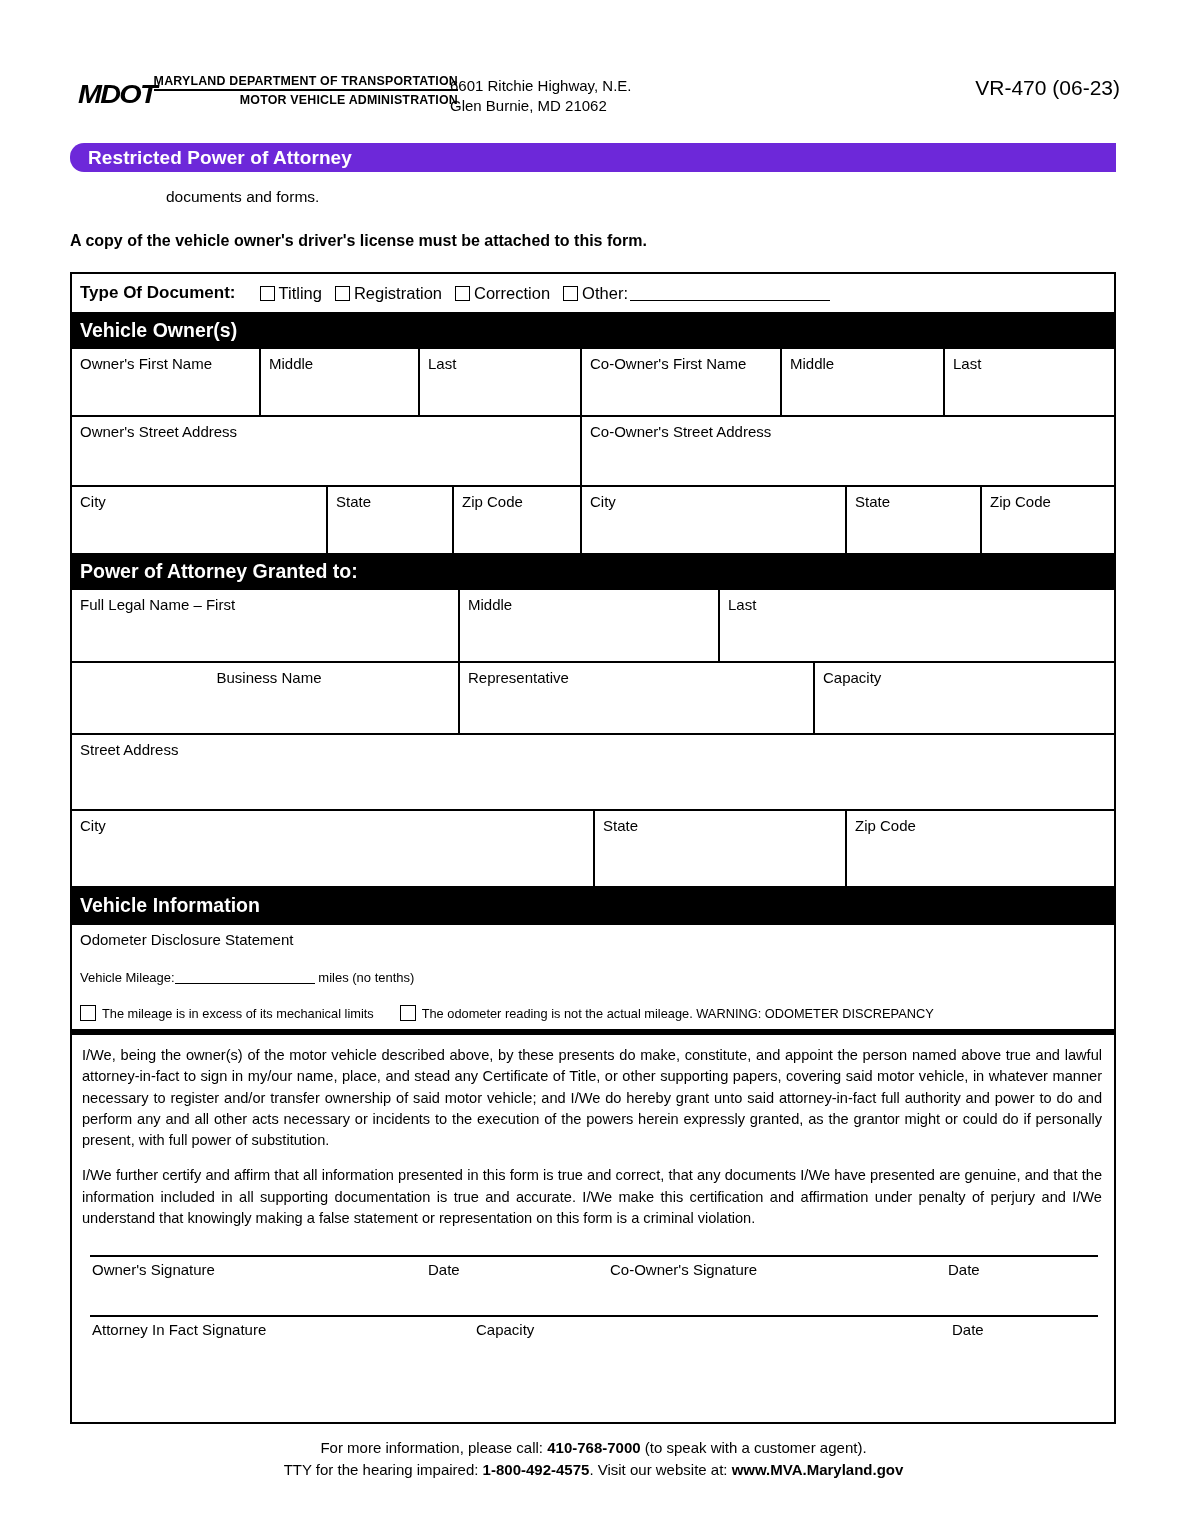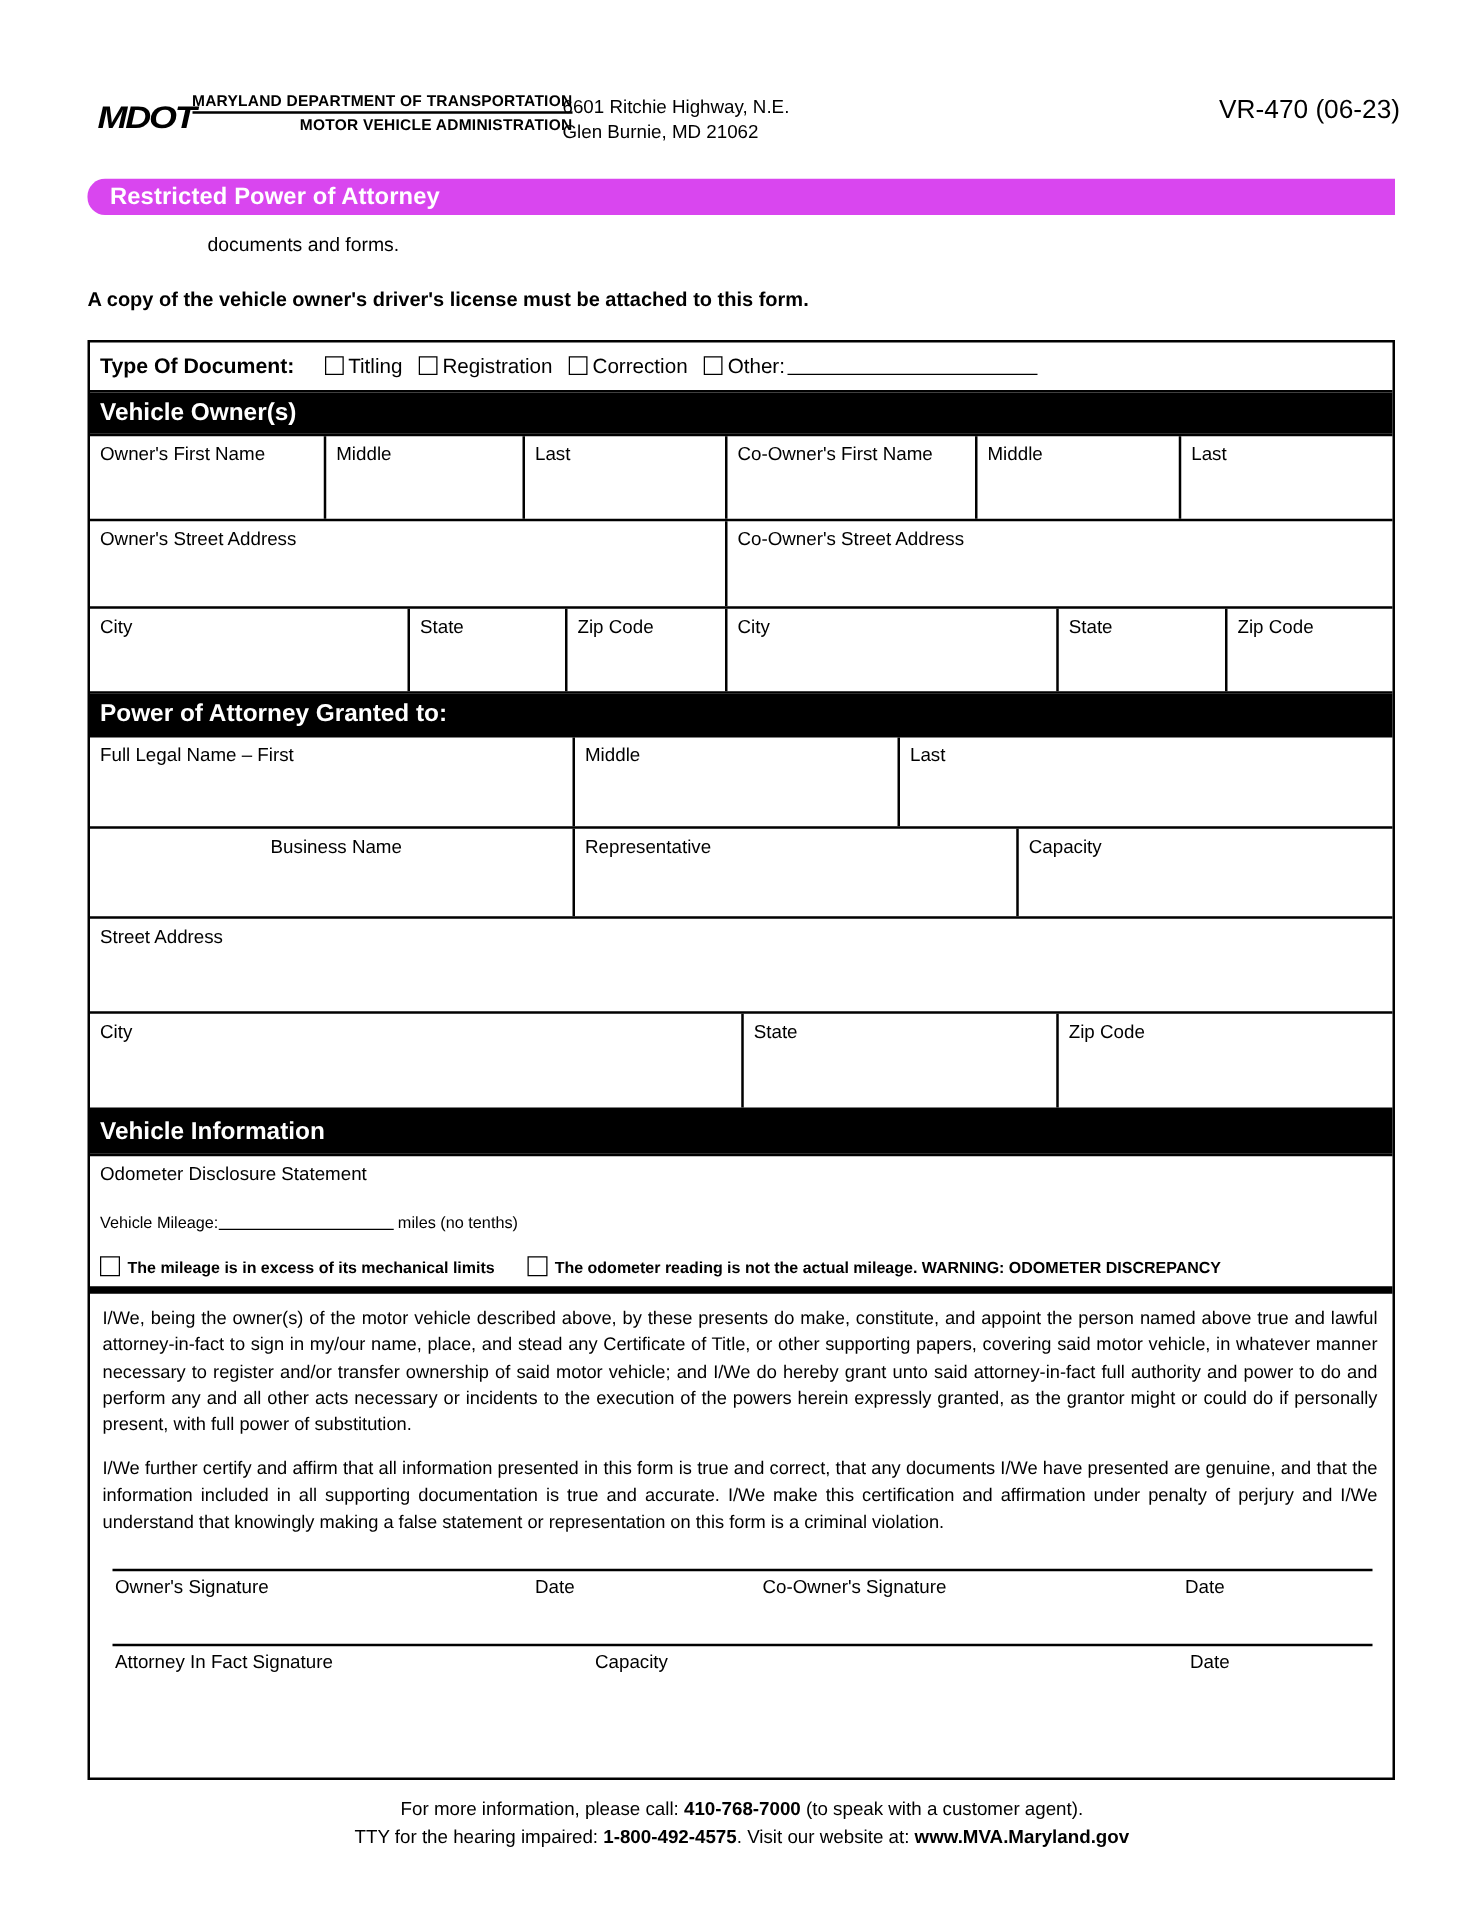--- a/index.html
+++ b/index.html
@@ -35,21 +35,21 @@
   .agency2 {
     font-size: 12.4px; font-weight: 700; letter-spacing: .2px;
     text-align: right; padding-top: 2px; white-space: nowrap;
   }
   .addr { position: absolute; left: 380px; top: 8px; font-size: 15px; line-height: 1.35; }
   .formno { position: absolute; right: 0px; top: 8px; font-size: 21px; white-space: nowrap; }
 
   
   .titlebar {
     position: absolute; left: 70px; top: 143px; width: 1046px; height: 29px;
-    background: #d946ef; color: #fff;
+    background: #6d28d9; color: #fff;
     border-radius: 14px 0 0 14px;
     display: flex; align-items: center;
   }
   .titlebar span {
     font-size: 19px; font-weight: 700; padding-left: 18px; letter-spacing: .1px;
   }
 
   
   .purpose { position: absolute; left: 70px; top: 186px; width: 1046px; font-size: 15.5px; line-height: 1.42; }
   .purpose .lbl { font-weight: 700; }
@@ -86,21 +86,21 @@
   .otherline {
     display: inline-block; width: 200px; border-bottom: 1.5px solid #000;
     height: 15px; vertical-align: -2px; margin-left: 2px;
   }
 
   
   .odo { padding: 6px 0 8px 8px; }
   .odo .h { font-size: 15px; }
   .odo .mileage { font-size: 13px; margin-top: 22px; }
   .odo .mline { display: inline-block; width: 140px; border-bottom: 1.3px solid #000; height: 13px; vertical-align: -2px; }
-  .odo .checks { margin-top: 20px; display: flex; align-items: flex-end; font-weight: bold; }
+  .odo .checks { margin-top: 20px; display: flex; align-items: flex-end; }
   .odo .checks .chk { width: 16px; height: 16px; margin-right: 6px; }
   .odo .ctext { font-size: 12.8px; margin-right: 26px; white-space: nowrap; }
 
   
   .legal { padding: 10px 12px 4px 10px; }
   .legal p { margin: 0 0 14px 0; font-size: 14.6px; line-height: 1.46; text-align: justify; }
   .legal p:last-child { margin-bottom: 0; }
 
   
   .sigblock { position: relative; padding: 0; }

